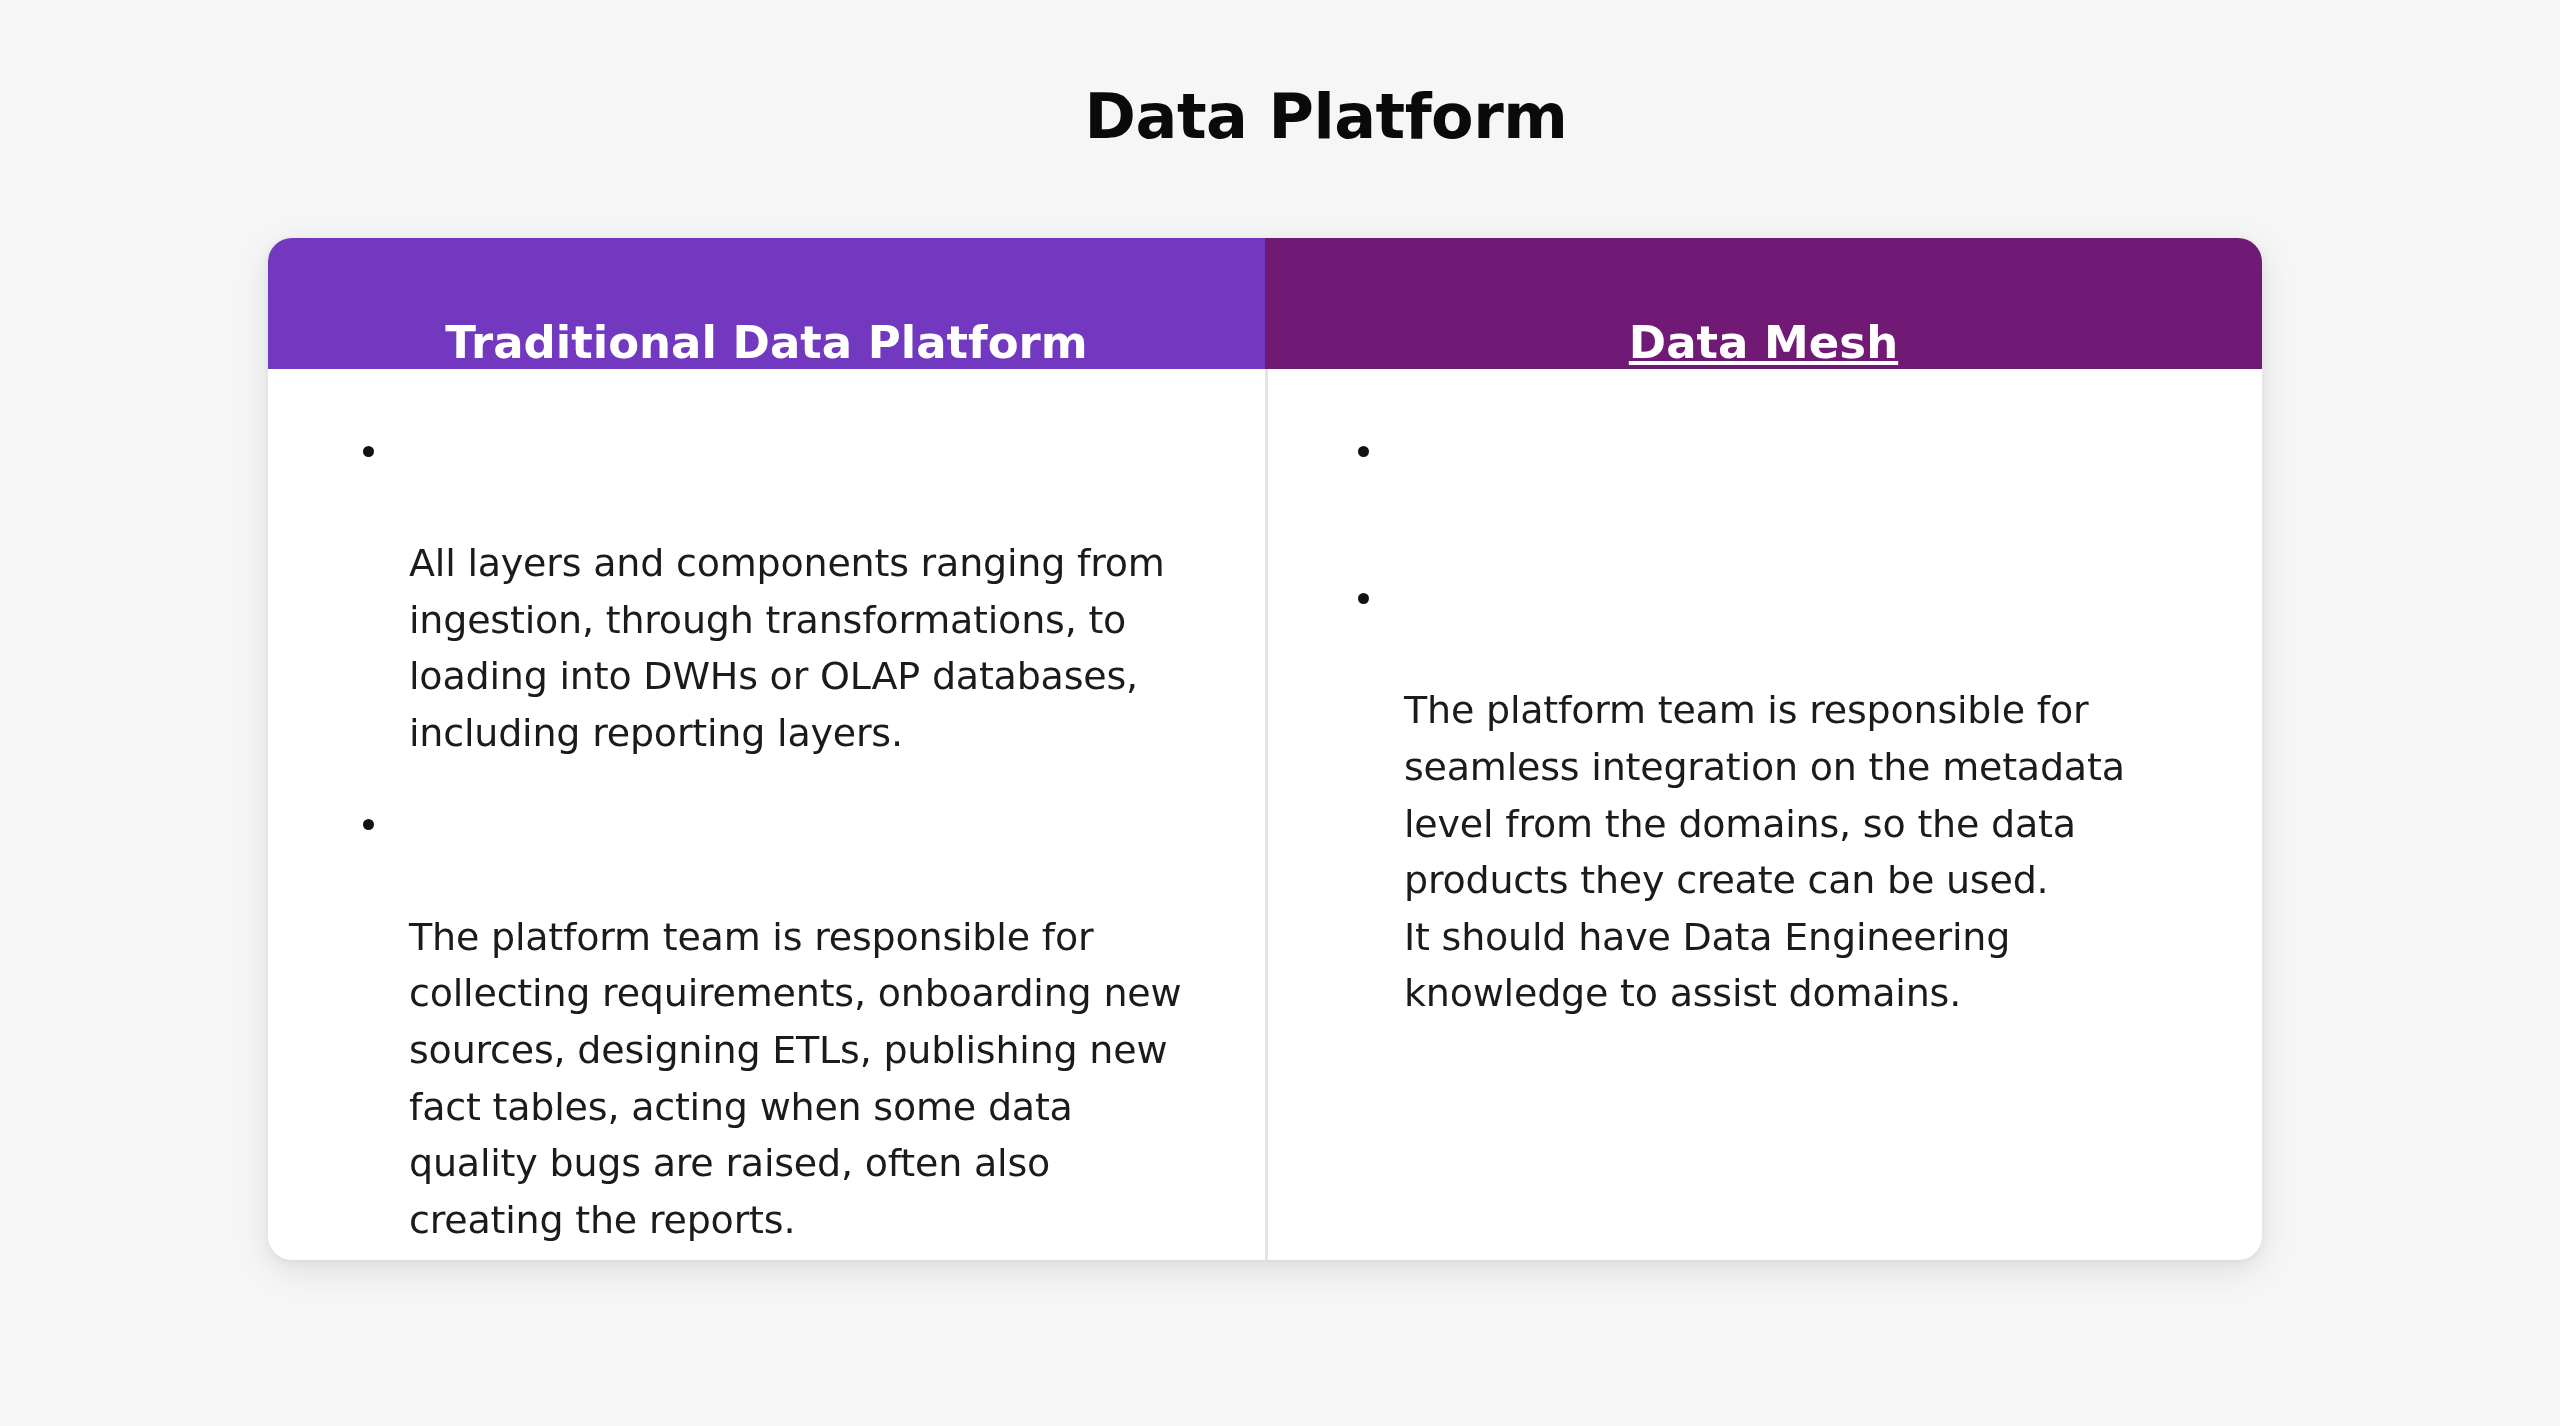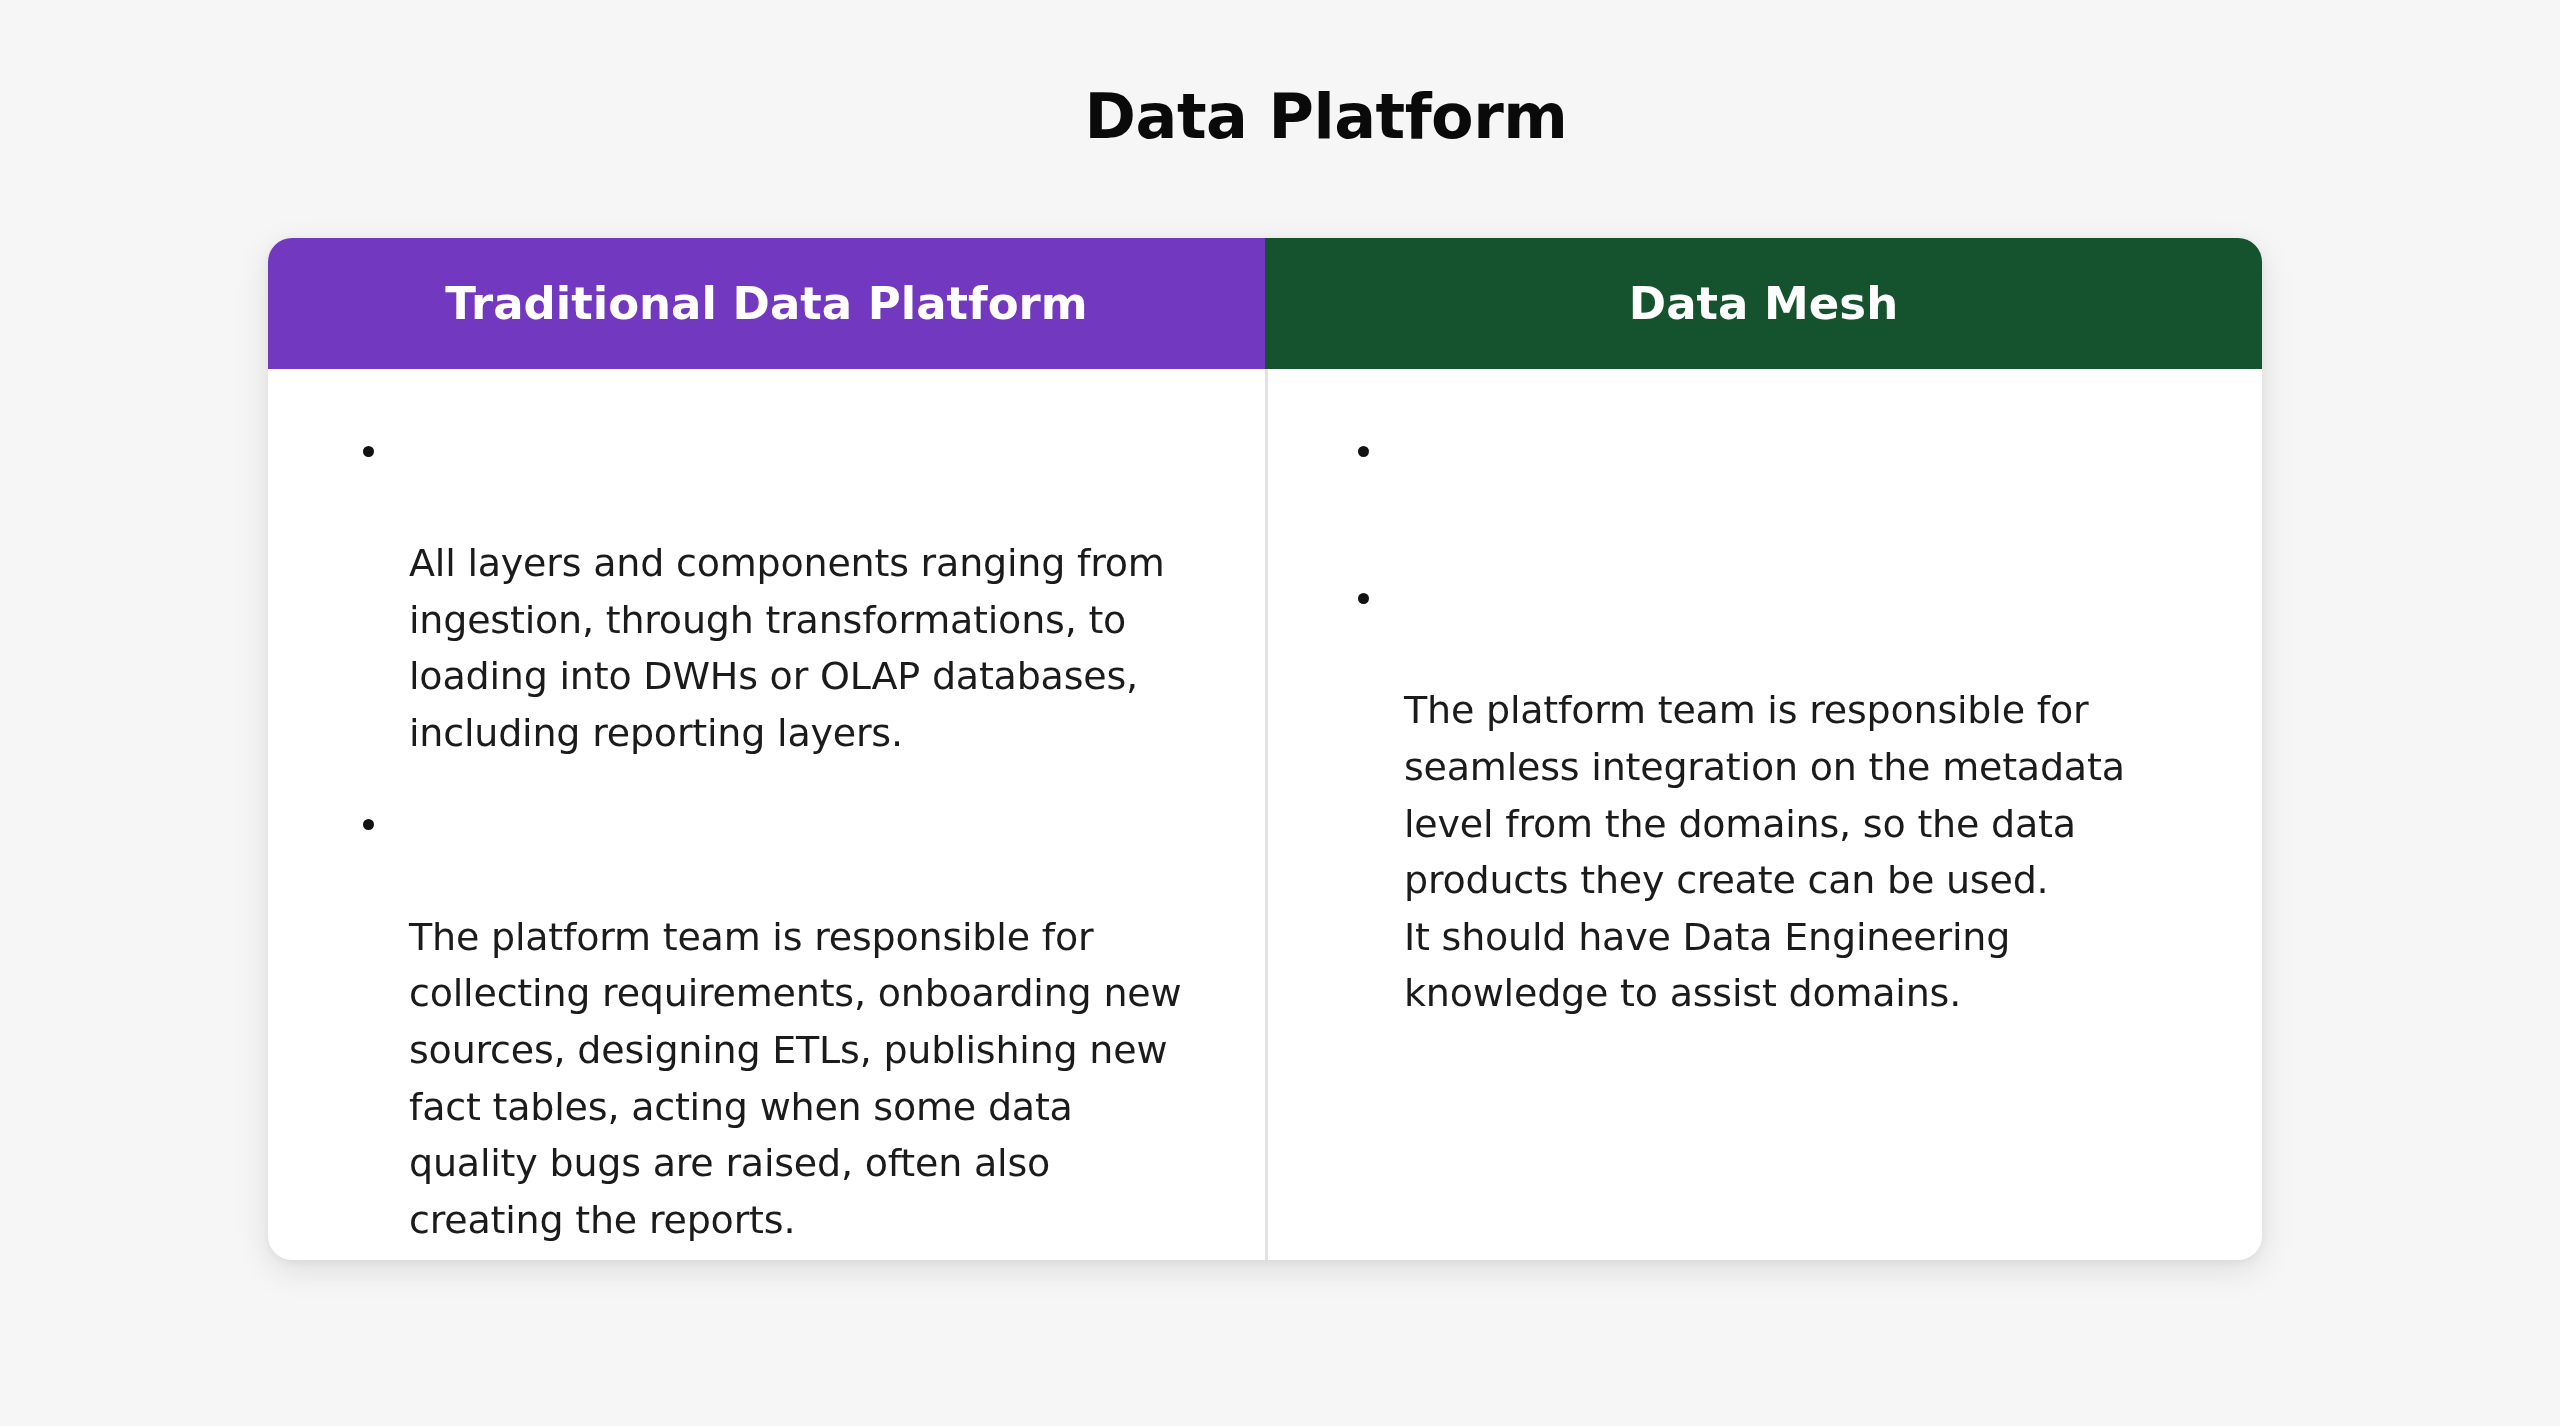--- a/index.html
+++ b/index.html
@@ -52,21 +52,21 @@
   .card-header {
     display: flex;
     width: 100%;
     height: 131px;
     flex: 0 0 131px;
   }
 
   .header-cell {
     flex: 1 1 50%;
     display: flex;
-    align-items: center;
+    align-items: flex-end;
     justify-content: center;
     color: #ffffff;
     font-size: 45px;
     font-weight: 700;
     letter-spacing: 0px;
     font-family: "DejaVu Sans", "Liberation Sans", sans-serif;
     box-sizing: border-box;
   }
 
   .card-body {
@@ -127,21 +127,21 @@
 <div class="slide">
 
   <div class="page-title">Data Platform</div>
 
   <div class="card">
 
     <div class="card-header">
       <div class="header-cell" style="background:#7239c0;">
         <span>Traditional Data Platform</span>
       </div>
-      <div class="header-cell" style="background:#14532d;">
+      <div class="header-cell" style="background:#701a75;text-decoration:underline;">
         <span>Data Mesh</span>
       </div>
     </div>
 
     <div class="card-body">
 
       <div class="body-col left">
         <ul class="bullet-list">
           <li class="bullet-item">
             <span class="bullet-dot"></span>

